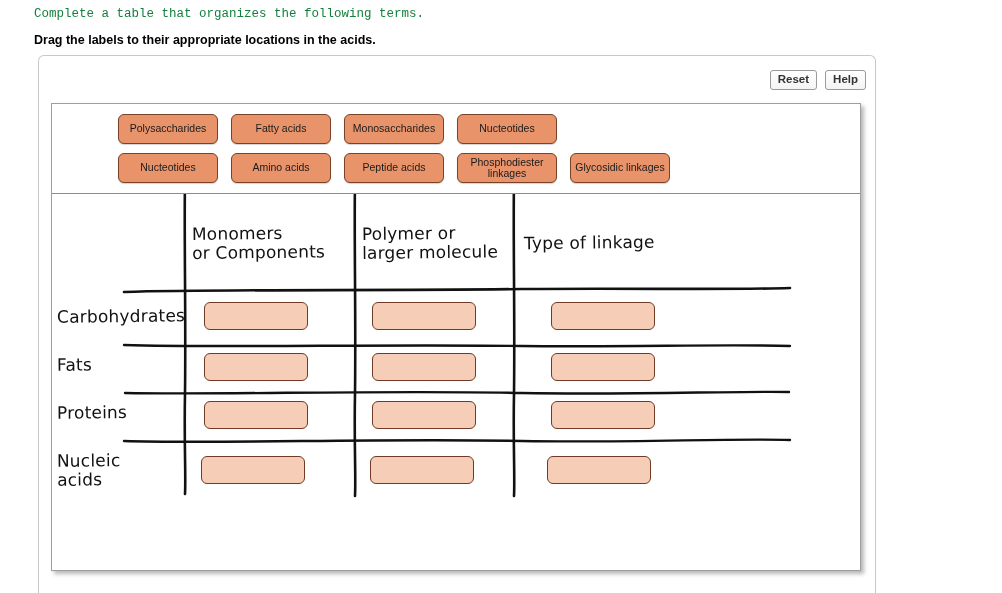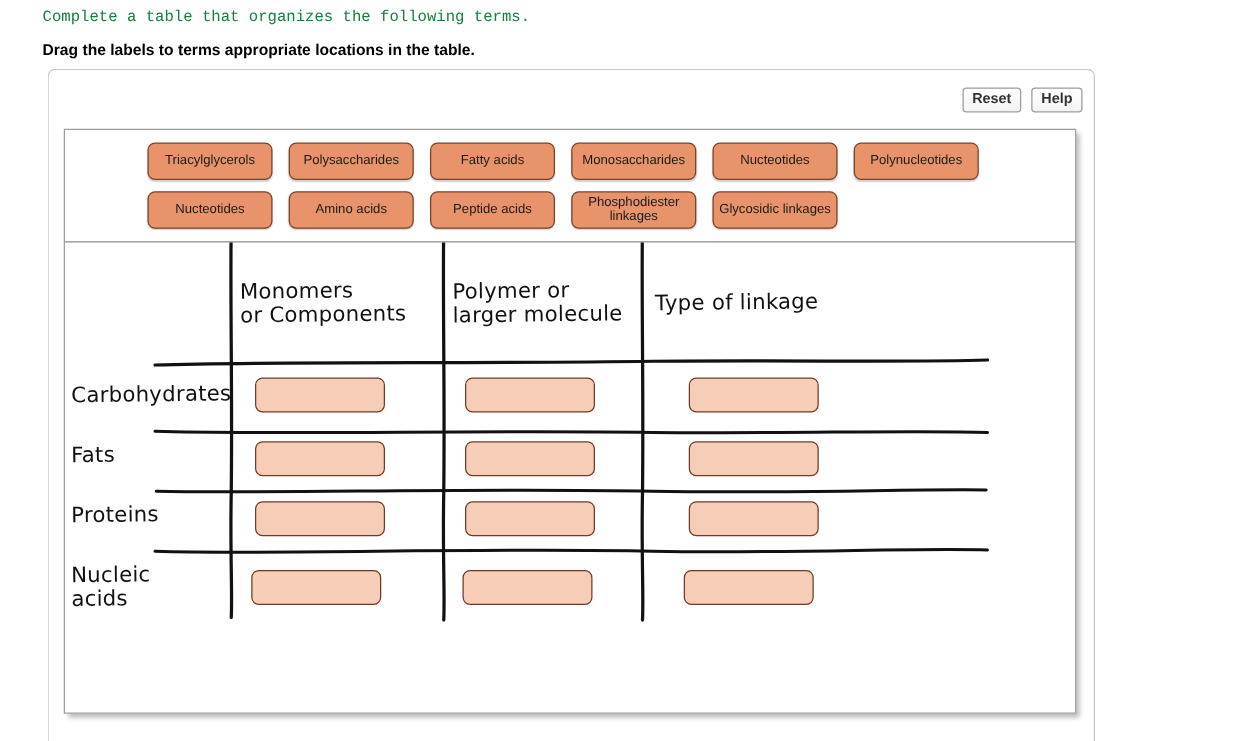--- a/index.html
+++ b/index.html
@@ -151,41 +151,39 @@
     border-radius: 6px;
     box-sizing: border-box;
     cursor: pointer;
   }
 </style>
 </head>
 <body>
 
 <div class="instructions">
   <div class="instr-line1">Complete a table that organizes the following terms.</div>
-  <div class="instr-line2">Drag the labels to terms appropriate locations in the table.</div>
+  <div class="instr-line2">Drag the labels to their appropriate locations in the acids.</div>
 </div>
 
 <div class="outer-card">
 
   <div class="toolbar">
     <button class="tool-btn">Reset</button>
     <button class="tool-btn">Help</button>
   </div>
 
   <div class="panel">
 
     <div class="label-bank">
 
       <div class="label-row">
-        <div class="drag-label">Triacylglycerols</div>
         <div class="drag-label">Polysaccharides</div>
         <div class="drag-label">Fatty acids</div>
         <div class="drag-label">Monosaccharides</div>
         <div class="drag-label">Nucteotides</div>
-        <div class="drag-label">Polynucleotides</div>
       </div>
 
       <div class="label-row">
         <div class="drag-label">Nucteotides</div>
         <div class="drag-label">Amino acids</div>
         <div class="drag-label">Peptide acids</div>
         <div class="drag-label">Phosphodiester linkages</div>
         <div class="drag-label">Glycosidic linkages</div>
       </div>
 

